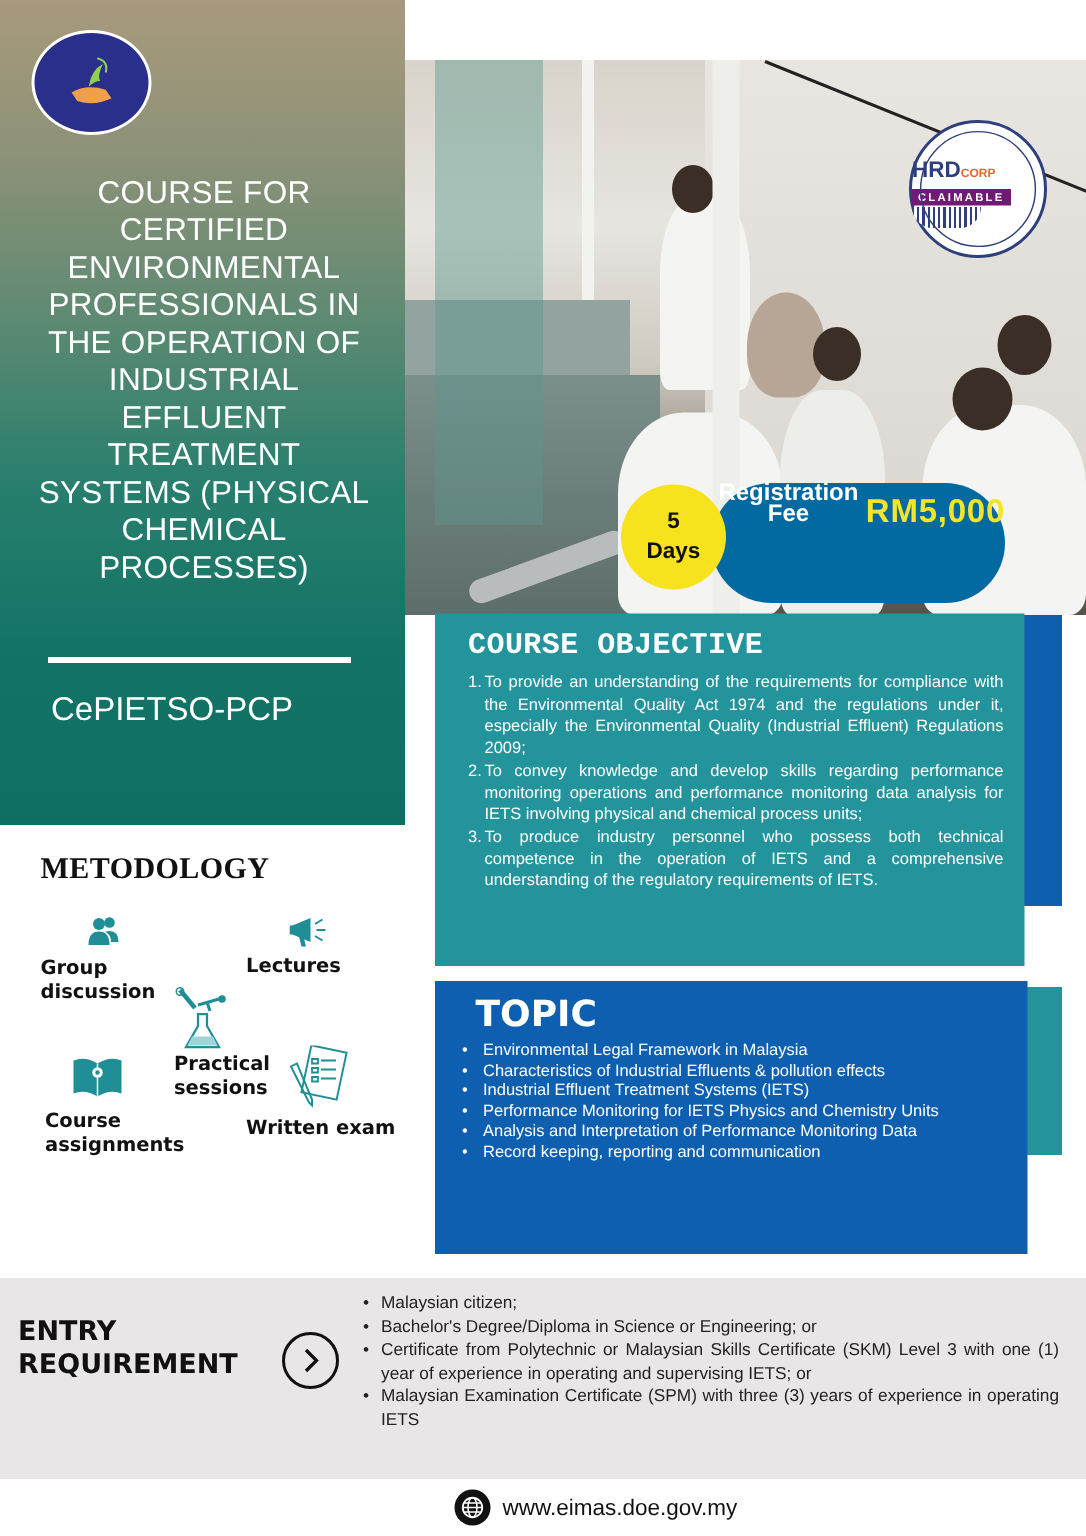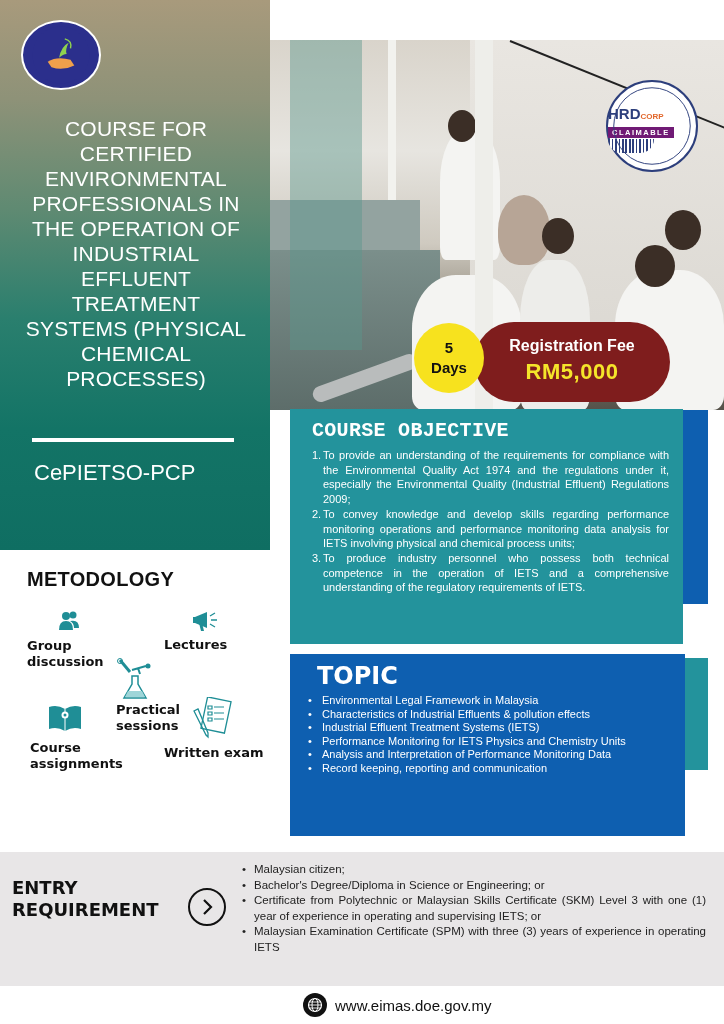--- a/index.html
+++ b/index.html
@@ -62,22 +62,22 @@
     background: repeating-linear-gradient(90deg, #2d3f7c 0 1.5px, #ffffff 1.5px 3.5px); border-radius: 0 0 20px 20px; }
 
   .days-badge {
     position: absolute; left: 414px; top: 323px; width: 70px; height: 70px; border-radius: 50%;
     background: #f7e21e; z-index: 3;
     display: flex; flex-direction: column; align-items: center; justify-content: center;
     font-weight: bold; font-size: 15px; line-height: 20px; color: #111;
   }
   .fee-pill {
     position: absolute; left: 474px; top: 322px; width: 196px; height: 80px; border-radius: 40px;
-    background: #7f1d1d; z-index: 2;
-    display: flex; flex-direction: column; align-items: center; justify-content: center;
+    background: #0369a1; z-index: 2;
+    display: flex; justify-content: center;
   }
   .fee-label { color: #ffffff; font-weight: bold; font-size: 16px; line-height: 14px; text-align: center; }
   .fee-amount { color: #f5e52a; font-weight: bold; font-size: 22px; margin-top: 6px; letter-spacing: 0.5px; }
 
   
   .objective-accent { position: absolute; left: 680px; top: 410px; width: 28px; height: 194px; background: #0e5fb0; }
   .objective {
     position: absolute; left: 290px; top: 409px; width: 393px; height: 235px;
     background: #23939c; padding: 10px 14px 0 22px; color: #ffffff;
   }
@@ -91,21 +91,21 @@
   .topic {
     position: absolute; left: 290px; top: 654px; width: 395px; height: 182px;
     background: #0e5fb0; padding: 8px 14px 0 18px; color: #ffffff;
   }
   .topic h2 { font-size: 24px; font-weight: bold; padding-left: 9px; margin-bottom: 4px; font-family: "DejaVu Sans", sans-serif; }
   .topic ul { list-style: none; }
   .topic li { font-size: 11px; line-height: 13.5px; text-align: justify; padding-left: 14px; position: relative; }
   .topic li::before { content: "•"; position: absolute; left: 0; top: 0; }
 
   
-  .method-title { position: absolute; left: 27px; top: 568px; font-size: 20px; font-weight: bold; color: #111; font-family: Liberation Sans, sans-serif; letter-spacing: 0.3px; }
+  .method-title { position: absolute; left: 27px; top: 568px; font-size: 20px; font-weight: bold; color: #111; font-family: Liberation Serif, serif; letter-spacing: 0.3px; }
   .method-item { position: absolute; font-size: 13px; font-weight: bold; color: #111; line-height: 16px; font-family: "DejaVu Sans", sans-serif; }
   .m-icon { position: absolute; }
   .m-icon svg { display: block; }
 
   
   .entry {
     position: absolute; left: 0; top: 852px; width: 724px; height: 134px; background: #e8e6e7;
   }
   .entry-title { position: absolute; left: 12px; top: 25px; font-size: 18px; font-weight: bold; line-height: 22px; color: #111; font-family: "DejaVu Sans", sans-serif; }
   .entry-arrow {

